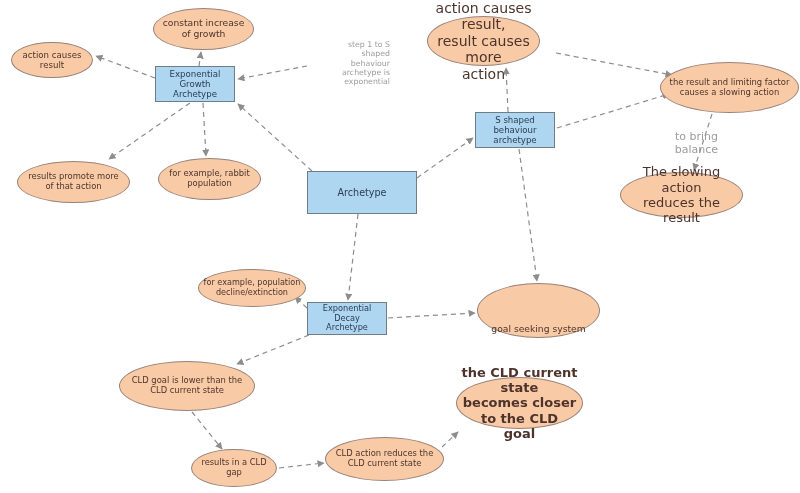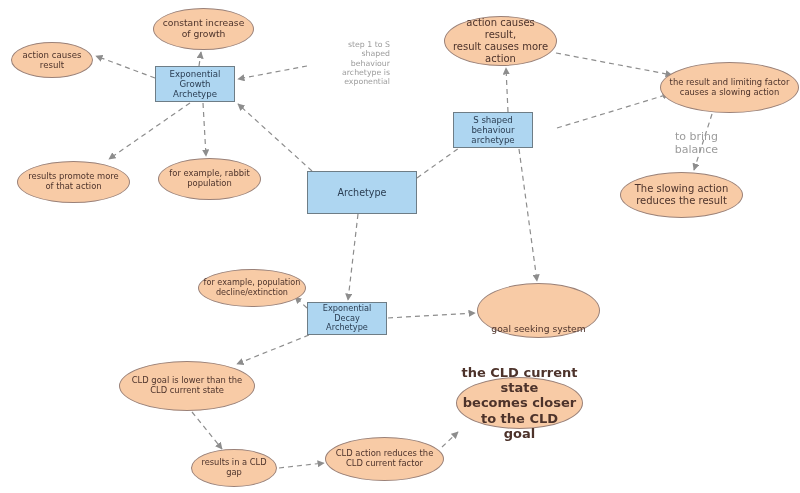--- a/index.html
+++ b/index.html
@@ -105,48 +105,48 @@
       <div class="node box" style="left: 155px; top: 66px; width: 80px; height: 36px; font-size: 8.6px;">
         <span class="label">Exponential
 Growth
 Archetype</span>
       </div>
       <div class="edge-label" style="left: 310px; top: 40px; width: 80px; height: 60px; font-size: 7.8px;"><span class="label">step 1 to S
 shaped
 behaviour
 archetype is
 exponential</span></div>
-      <div class="node ellipse" style="left: 444px; top: 16px; width: 113px; height: 50px; font-size: 10px; text-align: center;">
+      <div class="node ellipse" style="left: 427px; top: 16px; width: 113px; height: 50px; font-size: 14px; text-align: center;">
         <span class="label">action causes result,
 result causes more
 action</span>
       </div>
       <div class="node ellipse" style="left: 660px; top: 62px; width: 139px; height: 51px; font-size: 8.4px; text-align: center;">
         <span class="label">the result and limiting factor
 causes a slowing action</span>
       </div>
-      <div class="node box" style="left: 453px; top: 112px; width: 80px; height: 36px; font-size: 8.6px;">
+      <div class="node box" style="left: 475px; top: 112px; width: 80px; height: 36px; font-size: 8.6px;">
         <span class="label">S shaped
 behaviour
 archetype</span>
       </div>
       <div class="edge-label" style="left: 646px; top: 130px; width: 72px; height: 24px; font-size: 11px;"><span class="label">to bring
 balance</span></div>
       <div class="node ellipse" style="left: 17px; top: 161px; width: 113px; height: 42px; font-size: 8.4px;">
         <span class="label">results promote more
 of that action</span>
       </div>
       <div class="node ellipse" style="left: 158px; top: 158px; width: 103px; height: 42px; font-size: 8.4px;">
         <span class="label">for example, rabbit
 population</span>
       </div>
       <div class="node box" style="left: 307px; top: 171px; width: 110px; height: 43px; font-size: 9.6px;">
         <span class="label">Archetype</span>
       </div>
-      <div class="node ellipse" style="left: 620px; top: 172px; width: 123px; height: 46px; font-size: 10px;">
+      <div class="node ellipse" style="left: 620px; top: 172px; width: 123px; height: 46px; font-size: 13px;">
         <span class="label">The slowing action
 reduces the result</span>
       </div>
       <div class="node ellipse" style="left: 198px; top: 269px; width: 108px; height: 38px; font-size: 8.1px;">
         <span class="label">for example, population
 decline/extinction</span>
       </div>
       <div class="node box" style="left: 307px; top: 302px; width: 80px; height: 33px; font-size: 8.2px;">
         <span class="label">Exponential
 Decay Archetype</span>
@@ -162,16 +162,16 @@
         <span class="label">the CLD current state
 becomes closer to the CLD
 goal</span>
       </div>
       <div class="node ellipse" style="left: 191px; top: 449px; width: 86px; height: 38px; font-size: 8.3px;">
         <span class="label">results in a CLD
 gap</span>
       </div>
       <div class="node ellipse" style="left: 325px; top: 437px; width: 119px; height: 44px; font-size: 8.4px;">
         <span class="label">CLD action reduces the
-CLD current factor</span>
+CLD current state</span>
       </div>
     </div>
 </div>
 
 </body></html>

